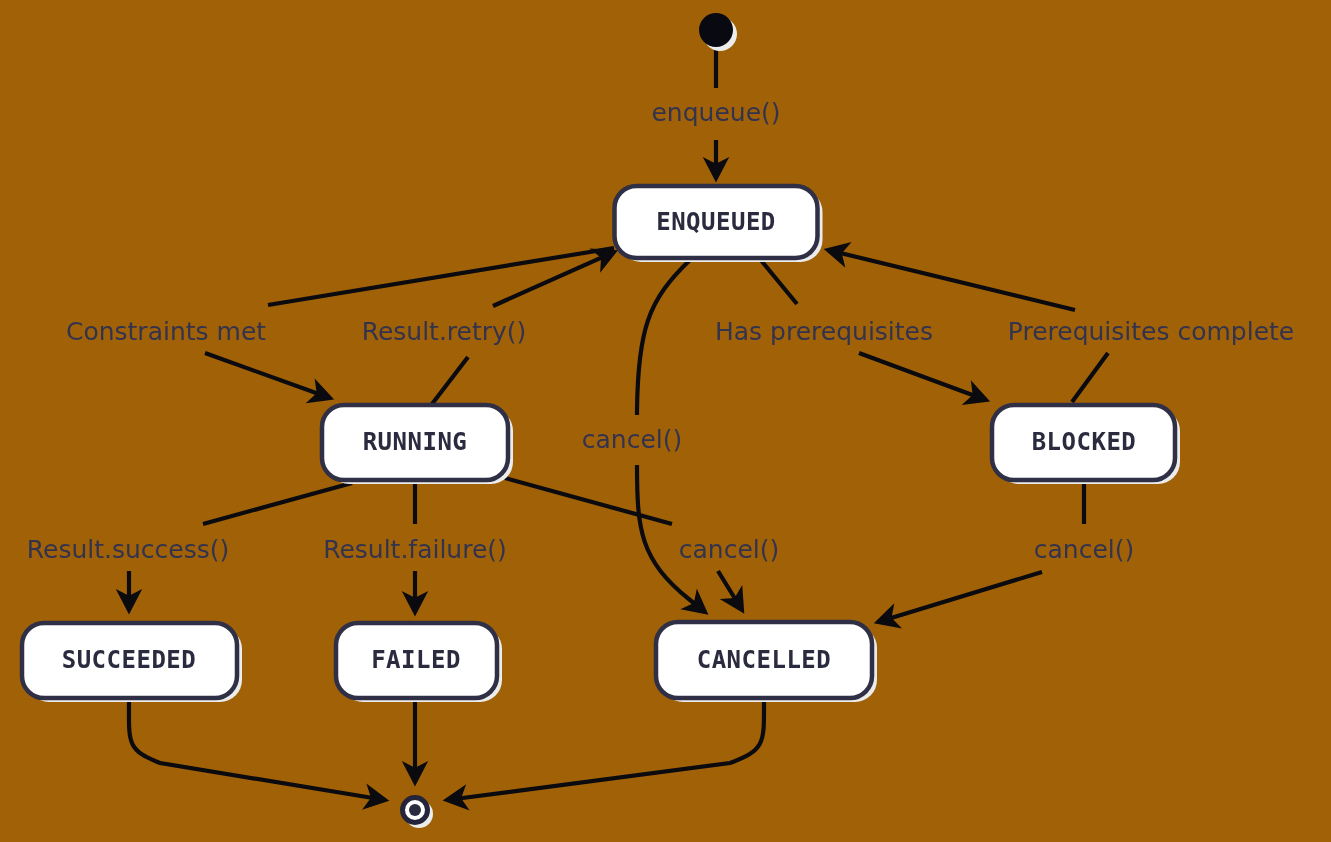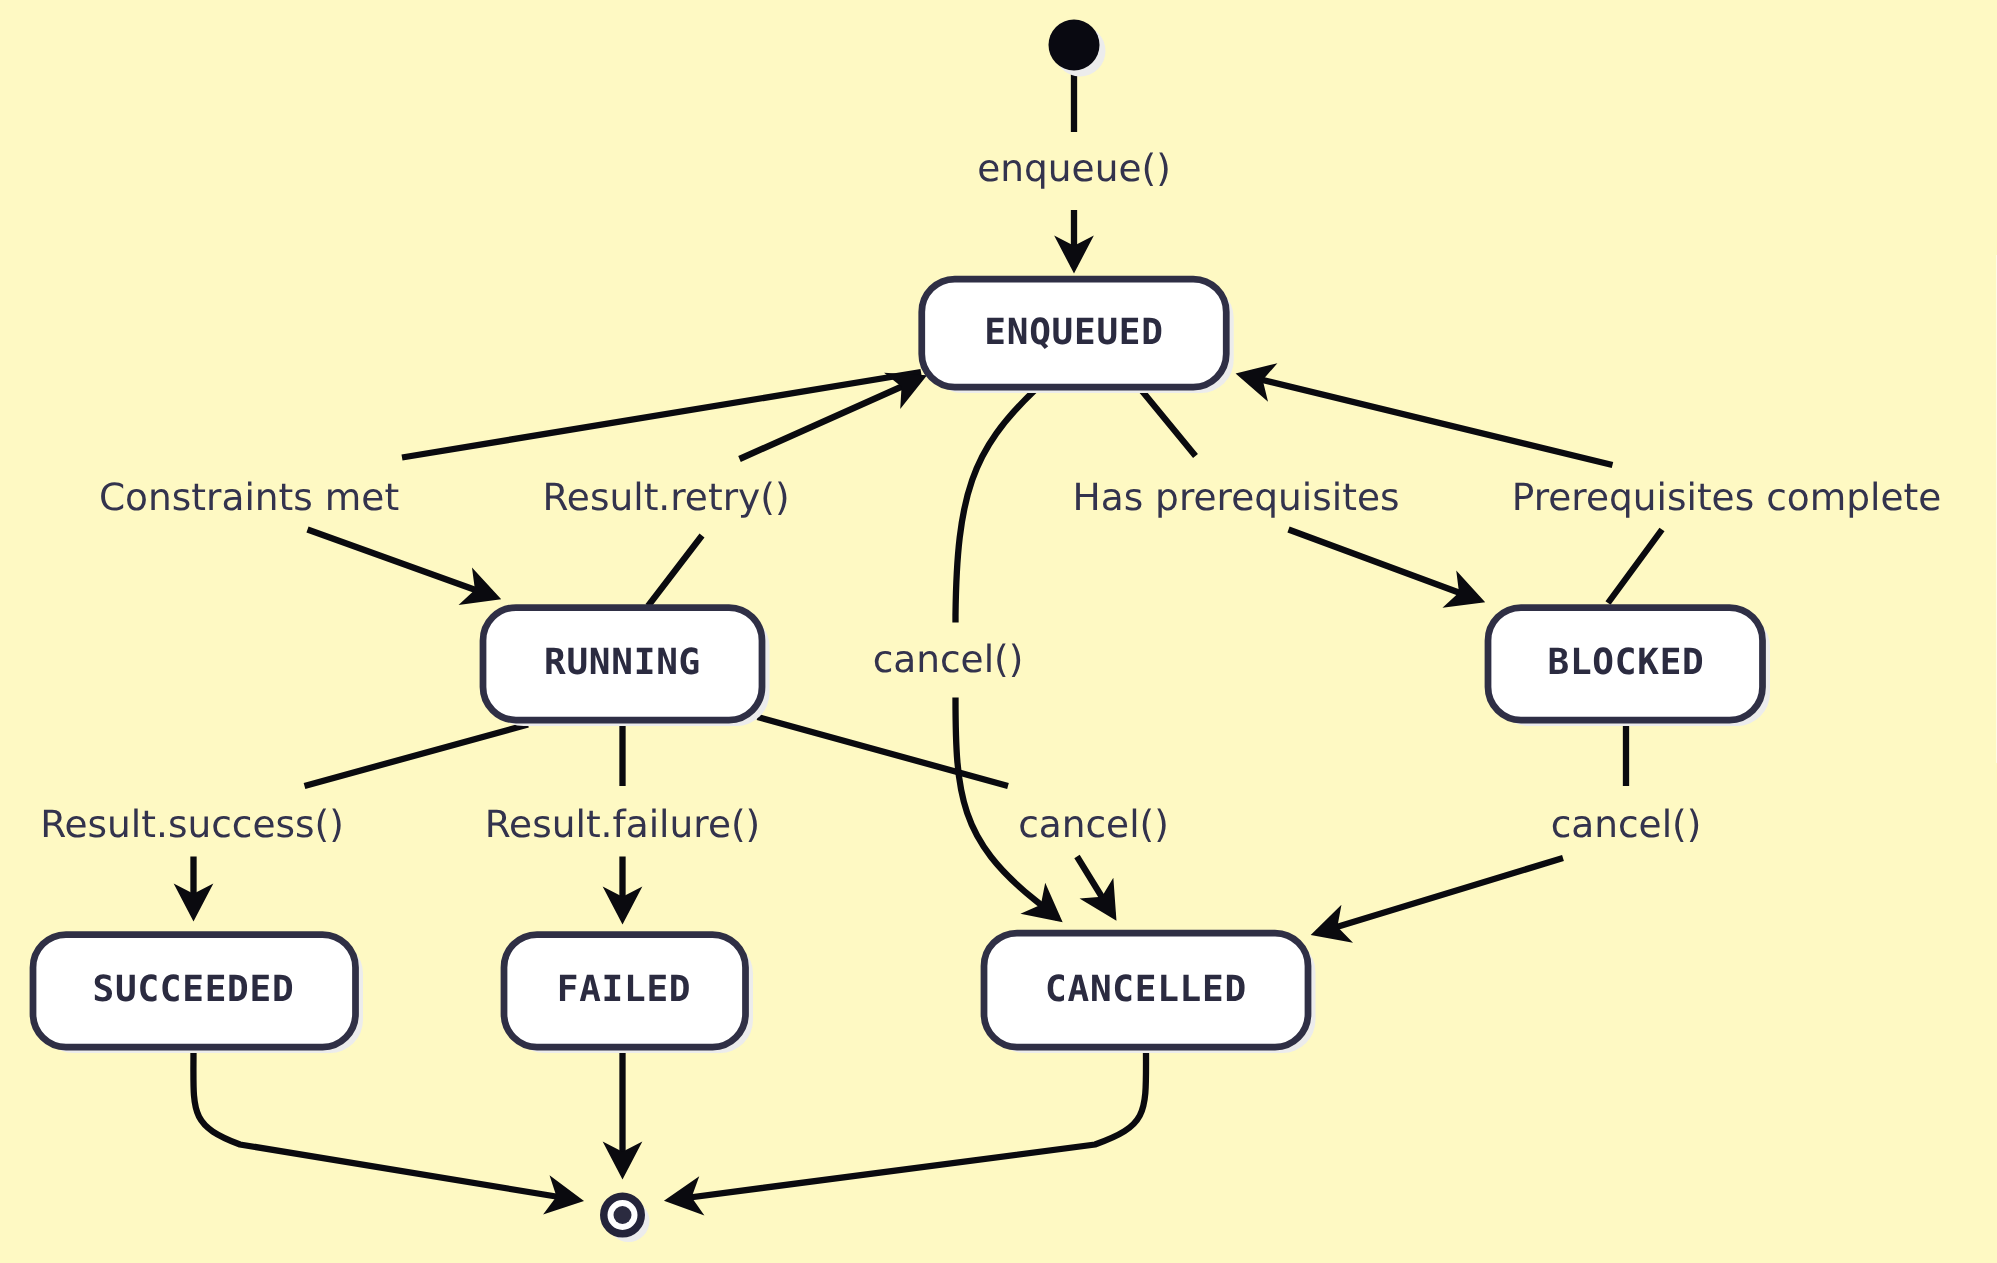--- a/index.html
+++ b/index.html
@@ -4,21 +4,21 @@
 <style>
   html, body {
     margin: 0;
     padding: 0;
     background: #ffffff;
   }
   #canvas {
     position: relative;
     width: 1331px;
     height: 842px;
-    background: #fef9c3;
+    background: #a16207;
     overflow: hidden;
     font-family: "DejaVu Sans", sans-serif;
   }
   svg#diagram {
     position: absolute;
     left: 0;
     top: 0;
     width: 1331px;
     height: 842px;
   }

